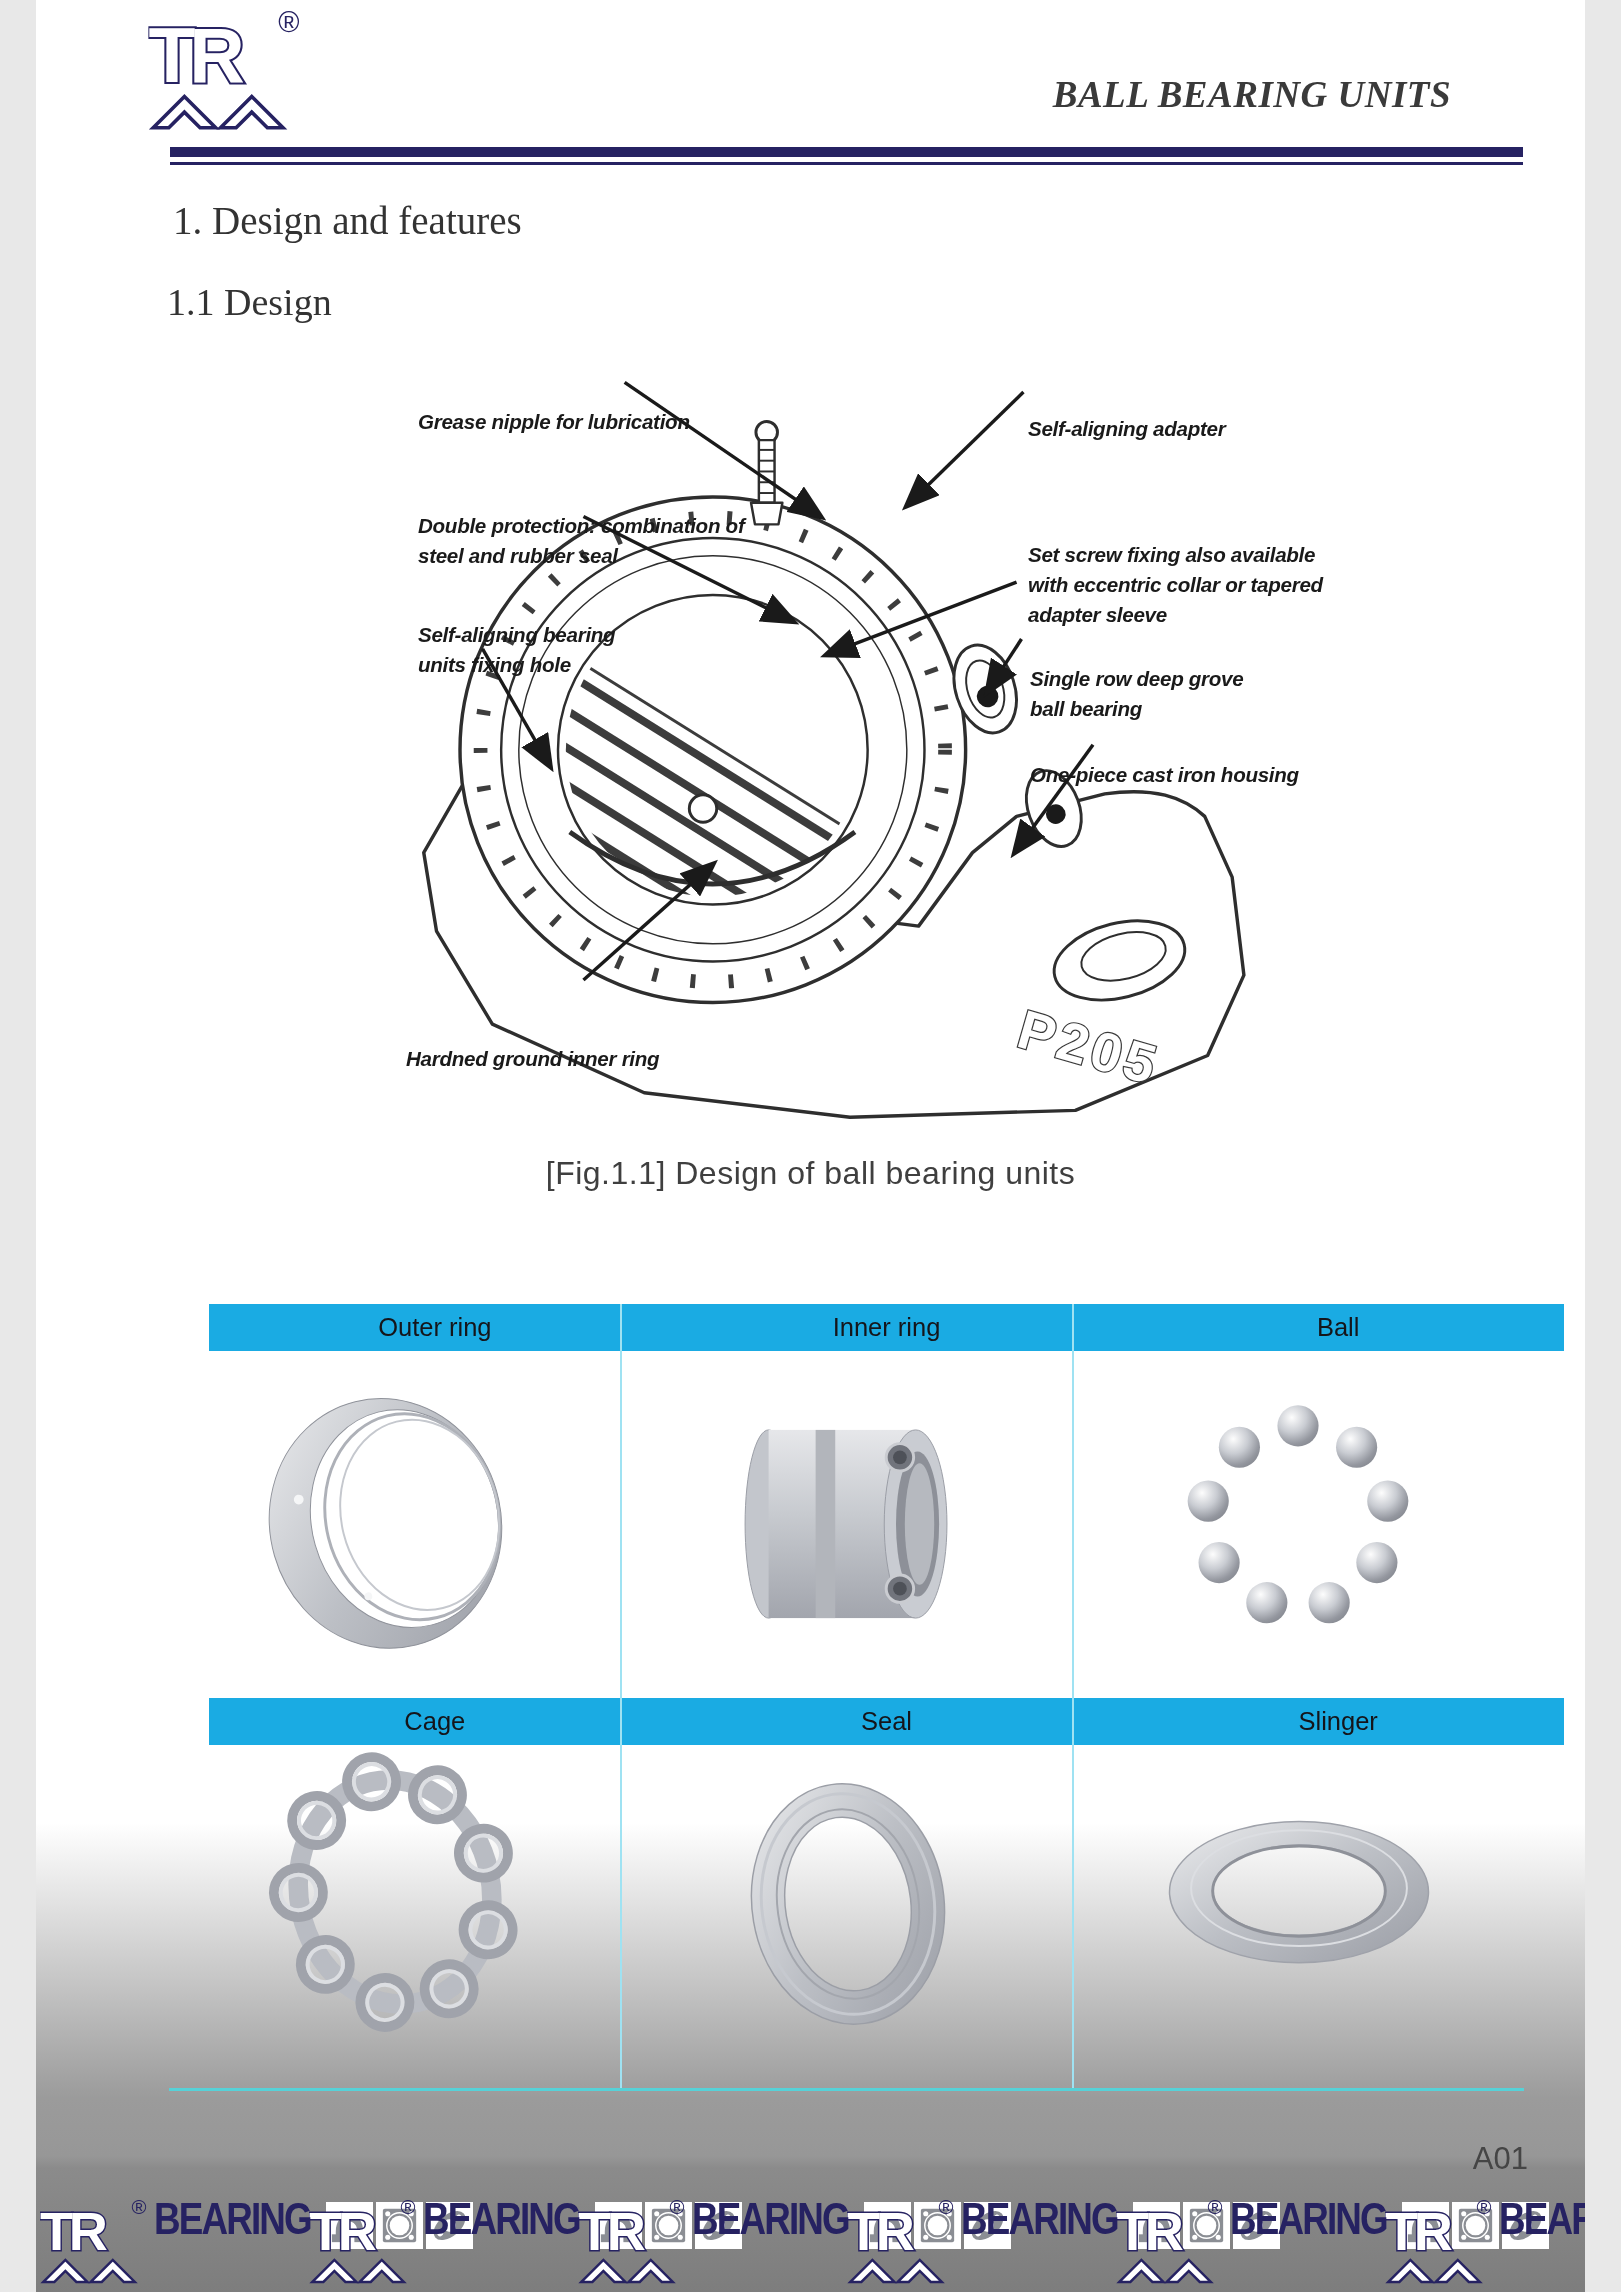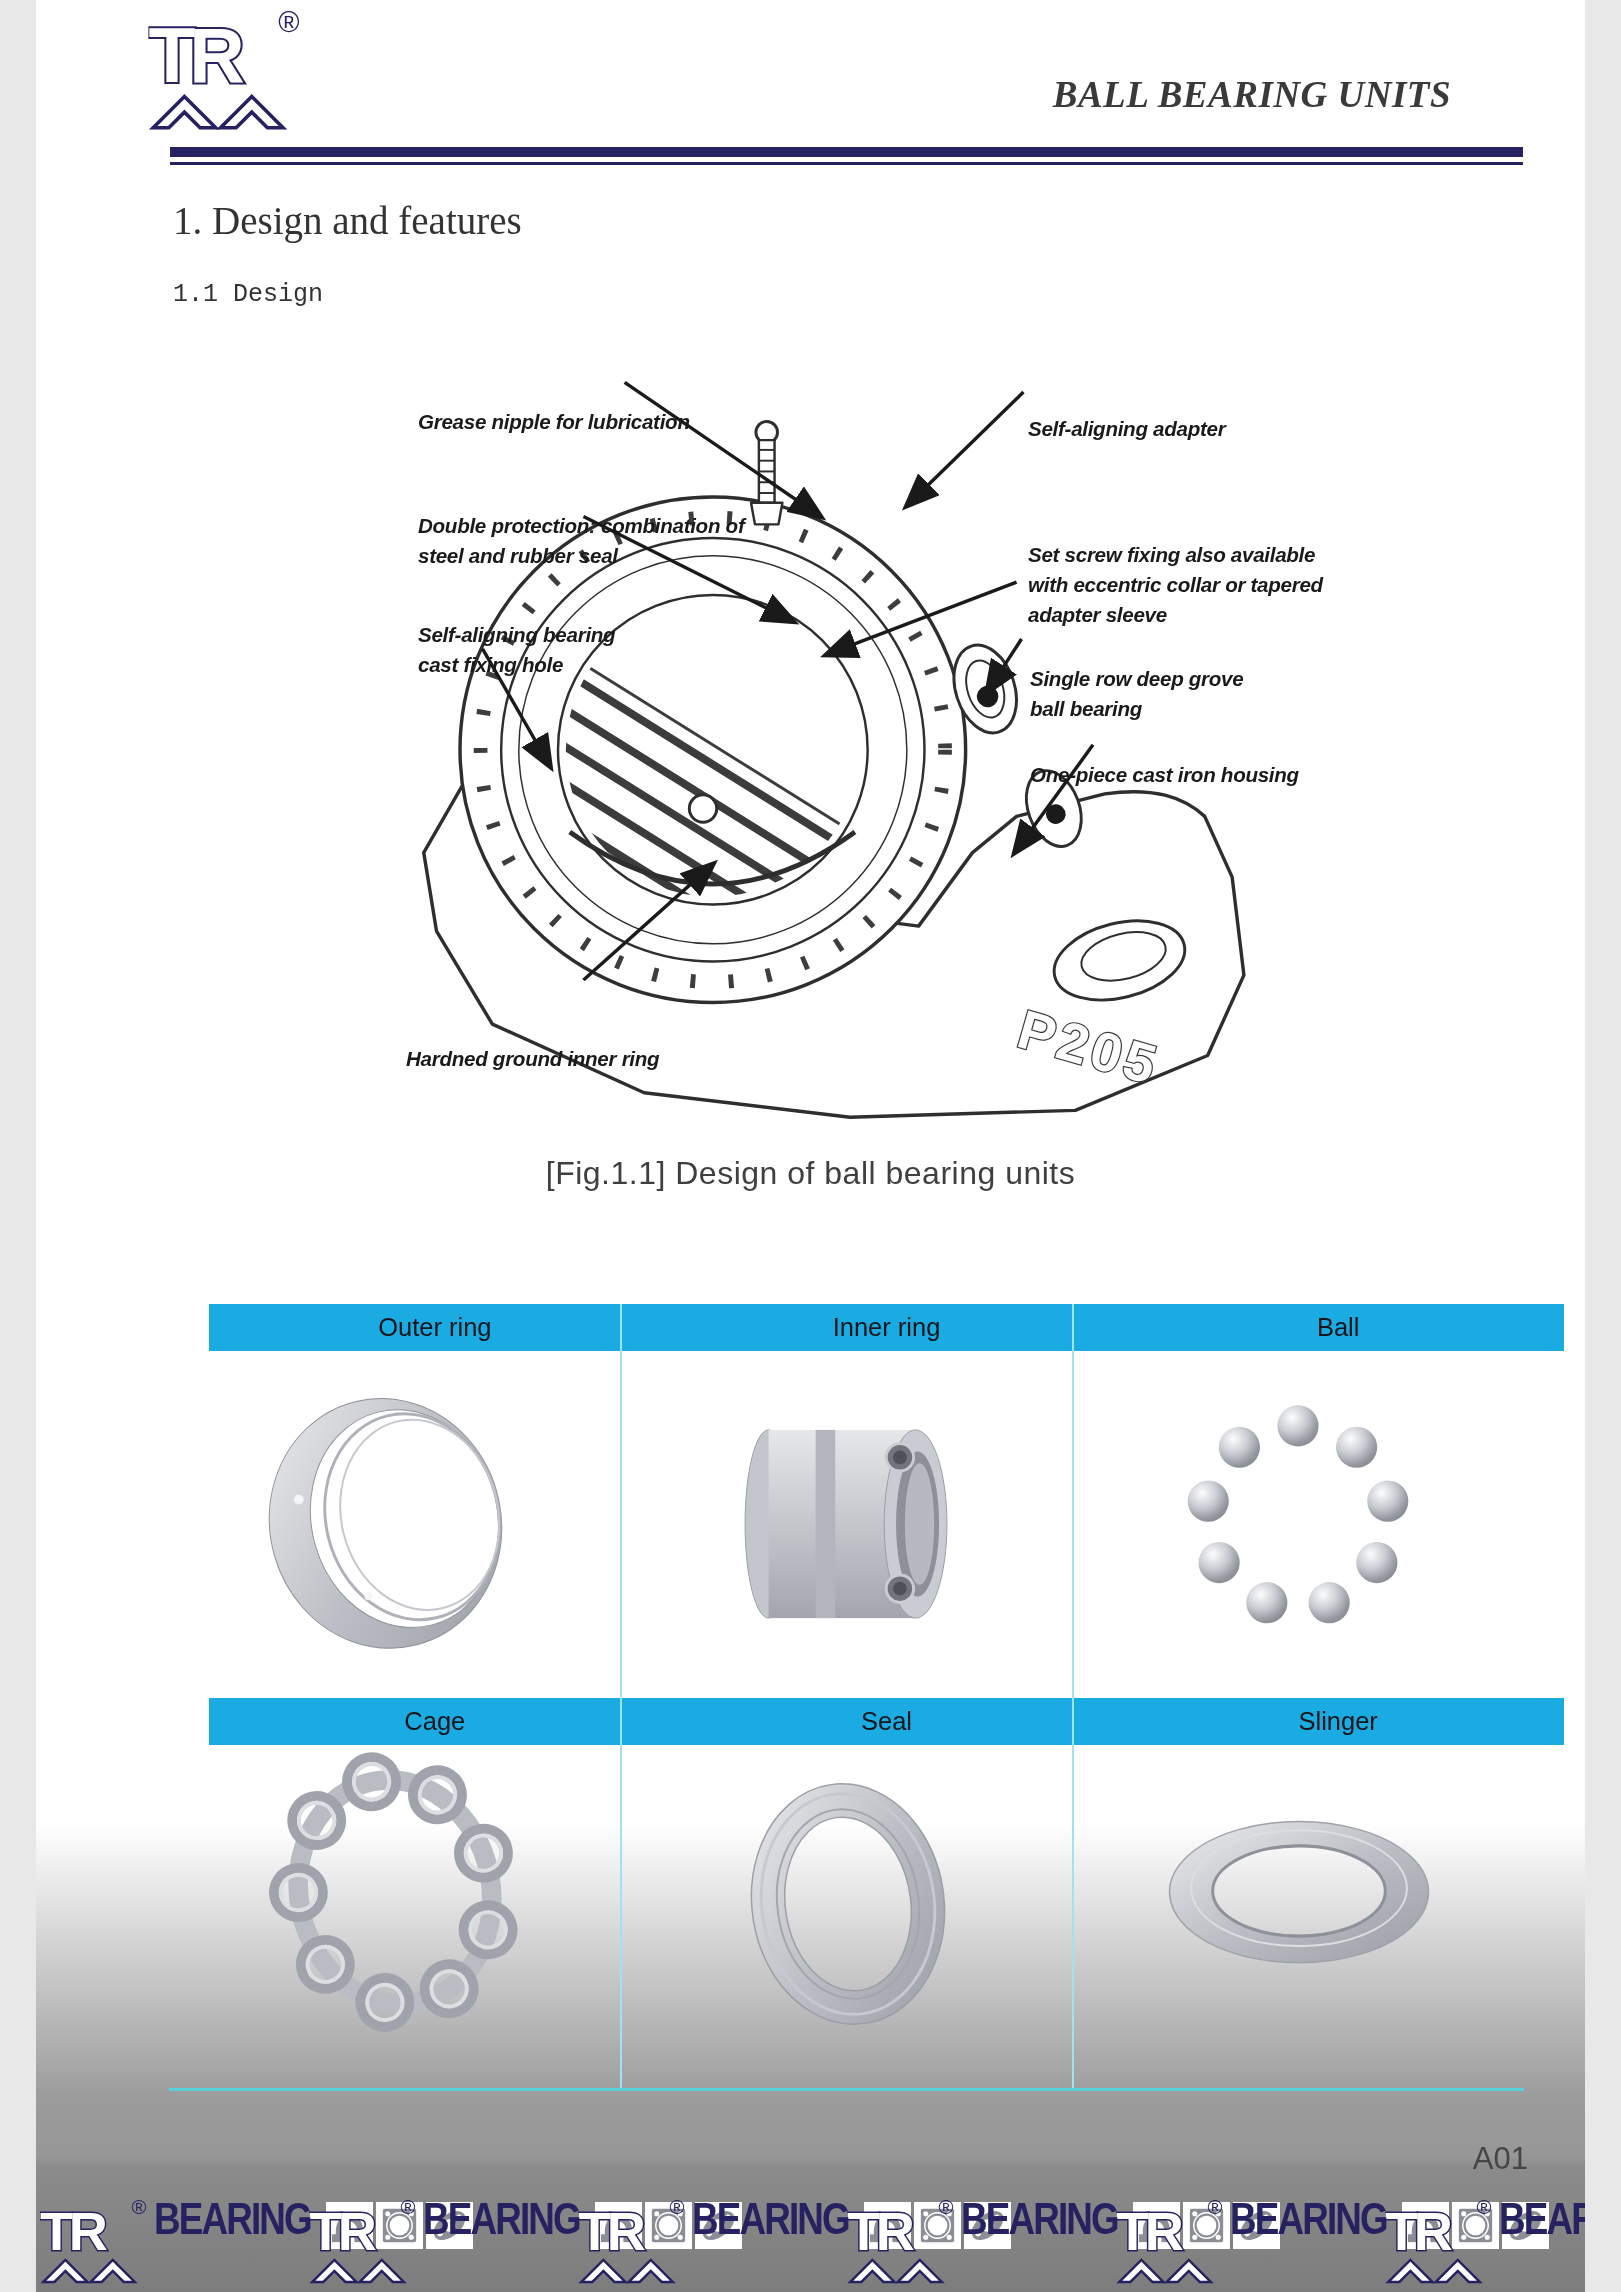--- a/index.html
+++ b/index.html
@@ -13,21 +13,21 @@
   .abs{position:absolute;}
   
   .doc-title{
     right:134px;top:73px;font-family:"Liberation Serif",serif;
     font-style:italic;font-weight:bold;font-size:37px;color:#3a3a3a;letter-spacing:0.5px;
   }
   .rule-thick{left:134px;top:147px;width:1353px;height:9.8px;background:#262262;}
   .rule-thin{left:134px;top:162px;width:1353px;height:2.9px;background:#262262;}
   
   .h1{left:137px;top:198px;font-family:"Liberation Serif",serif;font-size:39px;color:#333;}
-  .h2{left:137px;top:280px;font-family:Liberation Mono, monospace;font-size:25px;color:#333;}
+  .h2{left:131px;top:280px;font-family:Liberation Serif, serif;font-size:38px;color:#333;}
   
   .callout{
     font-size:20.6px;font-weight:bold;font-style:italic;color:#1a1a1a;
     line-height:30px;letter-spacing:-0.3px;white-space:nowrap;margin-top:44px;
   }
   
   .caption{
     left:0;right:0;top:1155px;text-align:center;font-size:32px;color:#3f3f3f;letter-spacing:0.5px;
   }
   
@@ -177,21 +177,21 @@
   
   <div class="abs callout" style="left:382px;top:363px">
     <div>Grease nipple for lubrication</div>
   </div>
   <div class="abs callout" style="left:382px;top:467px">
     <div>Double protection: combination of</div>
     <div>steel and rubber seal</div>
   </div>
   <div class="abs callout" style="left:382px;top:576px">
     <div>Self-aligning bearing</div>
-    <div>cast fixing hole</div>
+    <div>units fixing hole</div>
   </div>
   <div class="abs callout" style="left:992px;top:370px">
     <div>Self-aligning adapter</div>
   </div>
   <div class="abs callout" style="left:992px;top:496px">
     <div>Set screw fixing also available</div>
     <div>with eccentric collar or tapered</div>
     <div>adapter sleeve</div>
   </div>
   <div class="abs callout" style="left:994px;top:620px">

